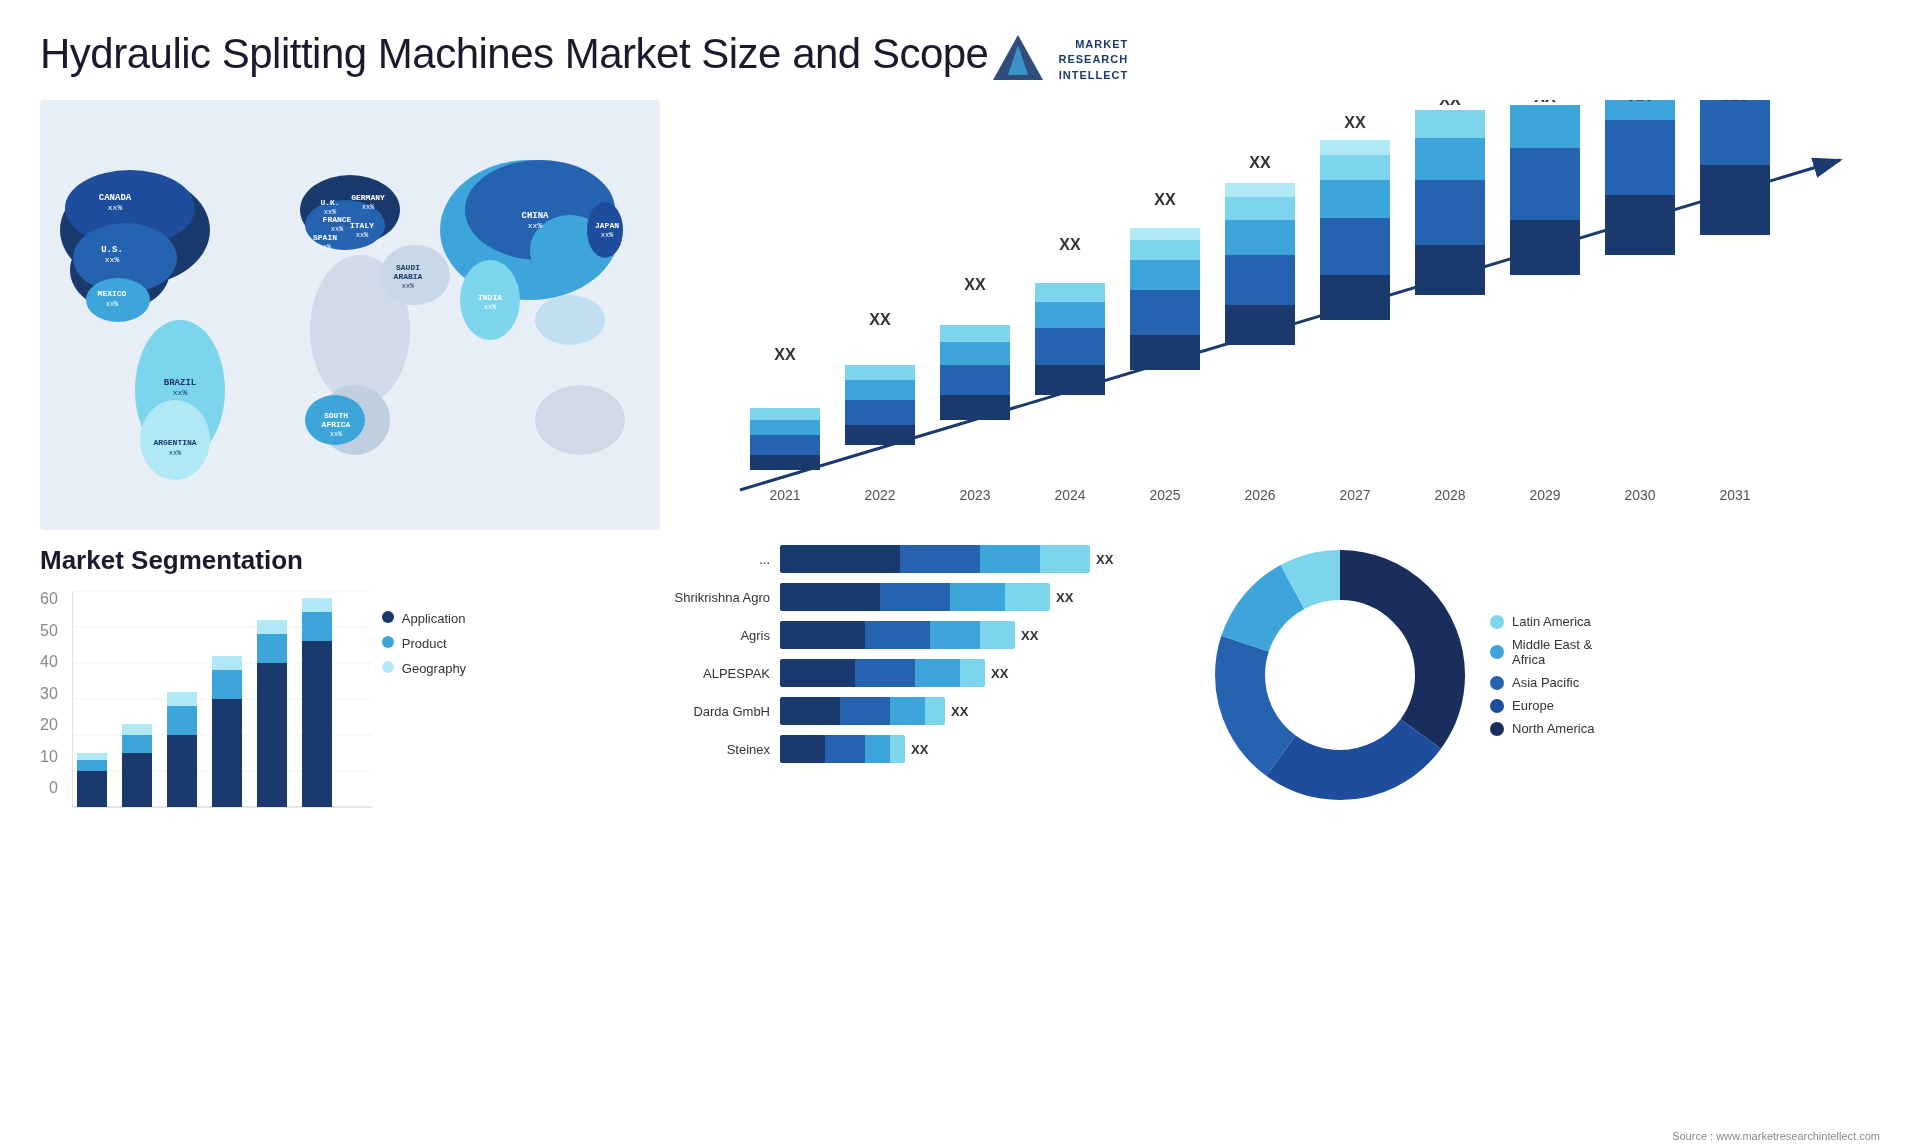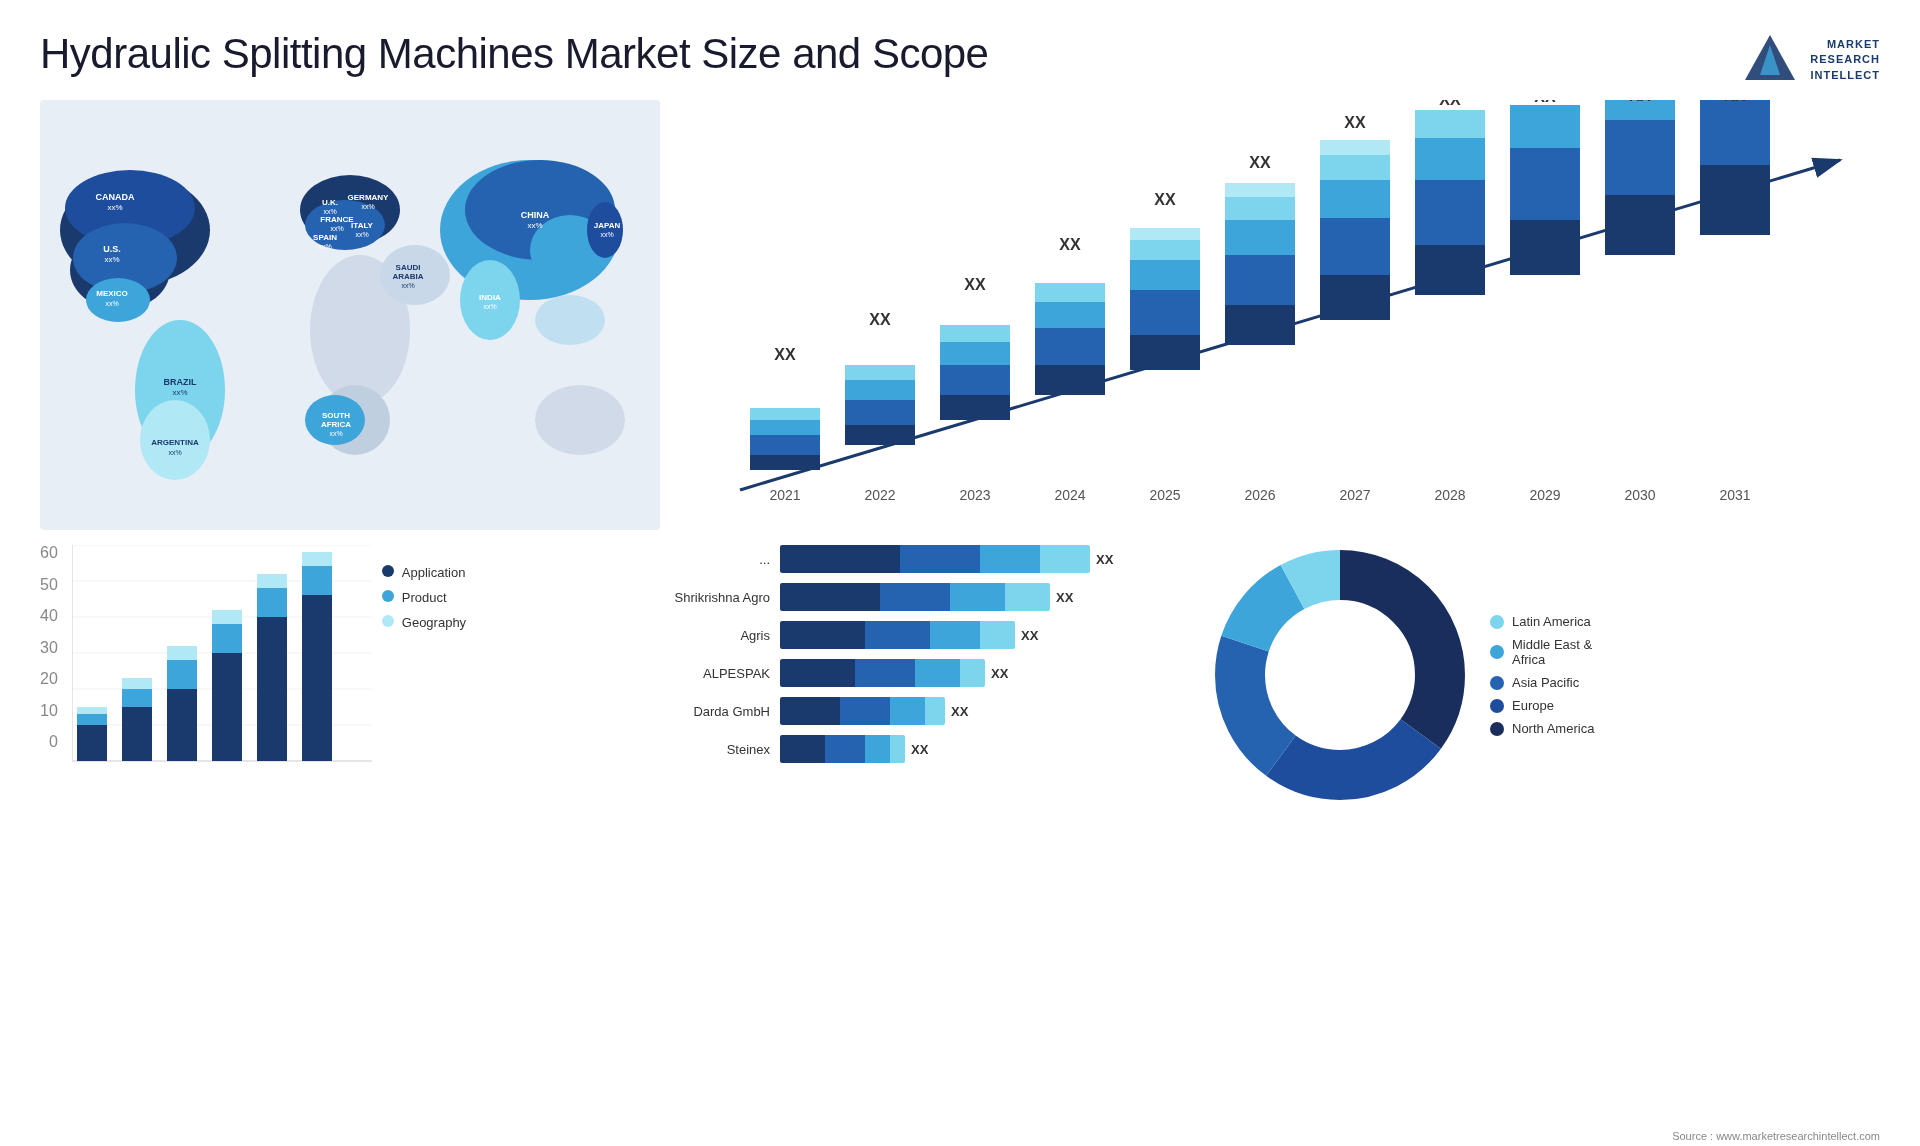--- a/index.html
+++ b/index.html
@@ -8,21 +8,21 @@
       height: 1146px;
       background: #ffffff;
       font-family: 'Arial', sans-serif;
       overflow: hidden;
       position: relative;
     }
 
     
     .header {
       display: flex;
-      justify-content: space-between;
+      justify-content: flex-start;
       align-items: flex-start;
       padding: 30px 40px 10px 40px;
     }
     .page-title {
       font-size: 42px;
       font-weight: 400;
       color: #1a1a2e;
       letter-spacing: -0.5px;
     }
     .logo-area {
@@ -50,20 +50,21 @@
       font-weight: 700;
       color: #1a1a2e;
       margin-bottom: 15px;
     }
 
     
     .map-container {
       width: 100%;
       height: 440px;
       position: relative;
+      font-family: Liberation Mono, monospace;
     }
     .legend-item {
       display: flex;
       align-items: flex-start;
       gap: 8px;
       font-size: 13px;
       color: #333;
     }
     .legend-dot {
       width: 12px;
@@ -333,20 +334,21 @@
       <rect x="1010" y="-20" width="70" height="85" fill="#2563b0"></rect>
       <text x="1045" y="1" font-size="16" font-weight="bold" fill="#333" text-anchor="middle">XX</text>
       <text x="1045" y="400" font-size="14" fill="#555" text-anchor="middle">2031</text>
     </svg>
   </div>
 </div>
 
 <div class="bottom-section-wrapper">
 
   <div style="padding-right:30px;">
+    <div class="section-title">Market Segmentation</div>
     <div style="display:flex; gap:10px; align-items:flex-start;">
       <div style="display:flex; flex-direction:column; align-items:flex-end; height:210px; justify-content:space-between; padding-bottom:5px; margin-right:4px;">
         <span class="y-label">60</span>
         <span class="y-label">50</span>
         <span class="y-label">40</span>
         <span class="y-label">30</span>
         <span class="y-label">20</span>
         <span class="y-label">10</span>
         <span class="y-label">0</span>
       </div>

